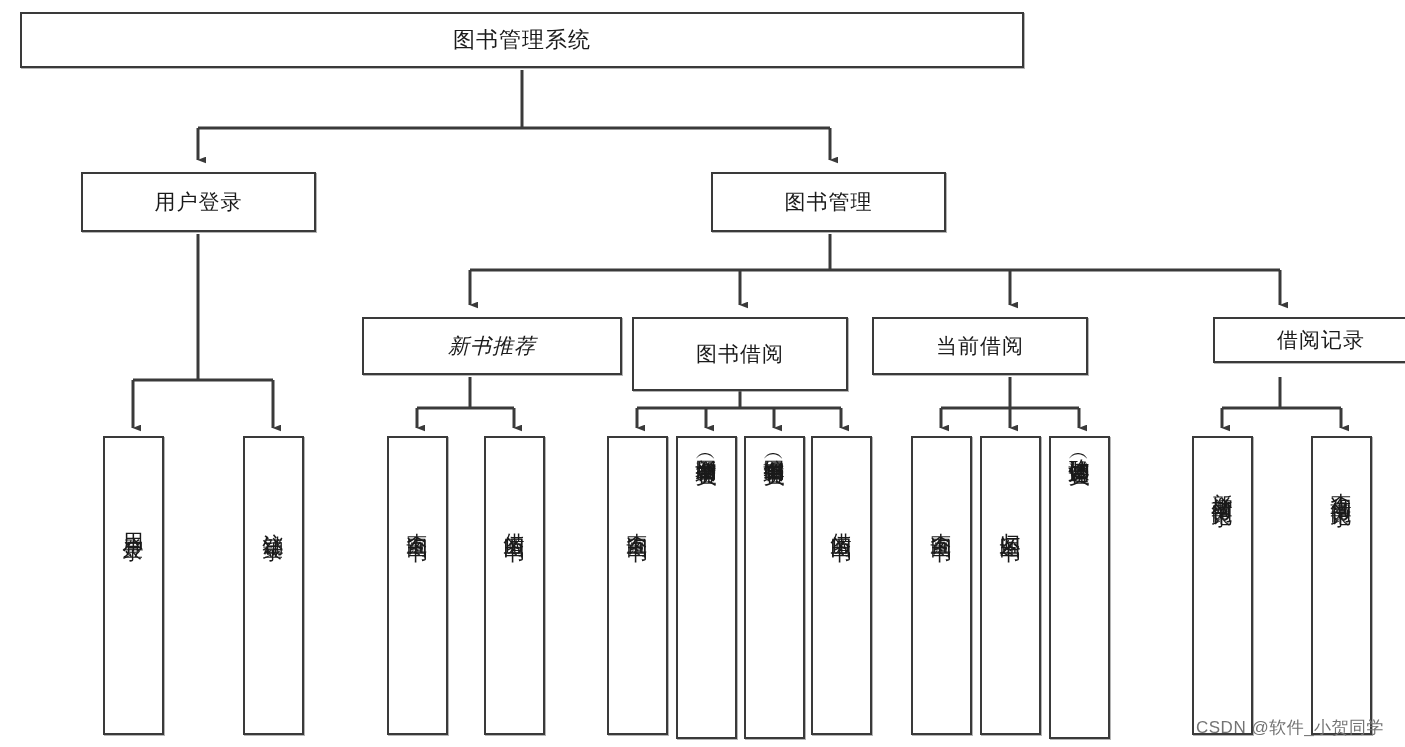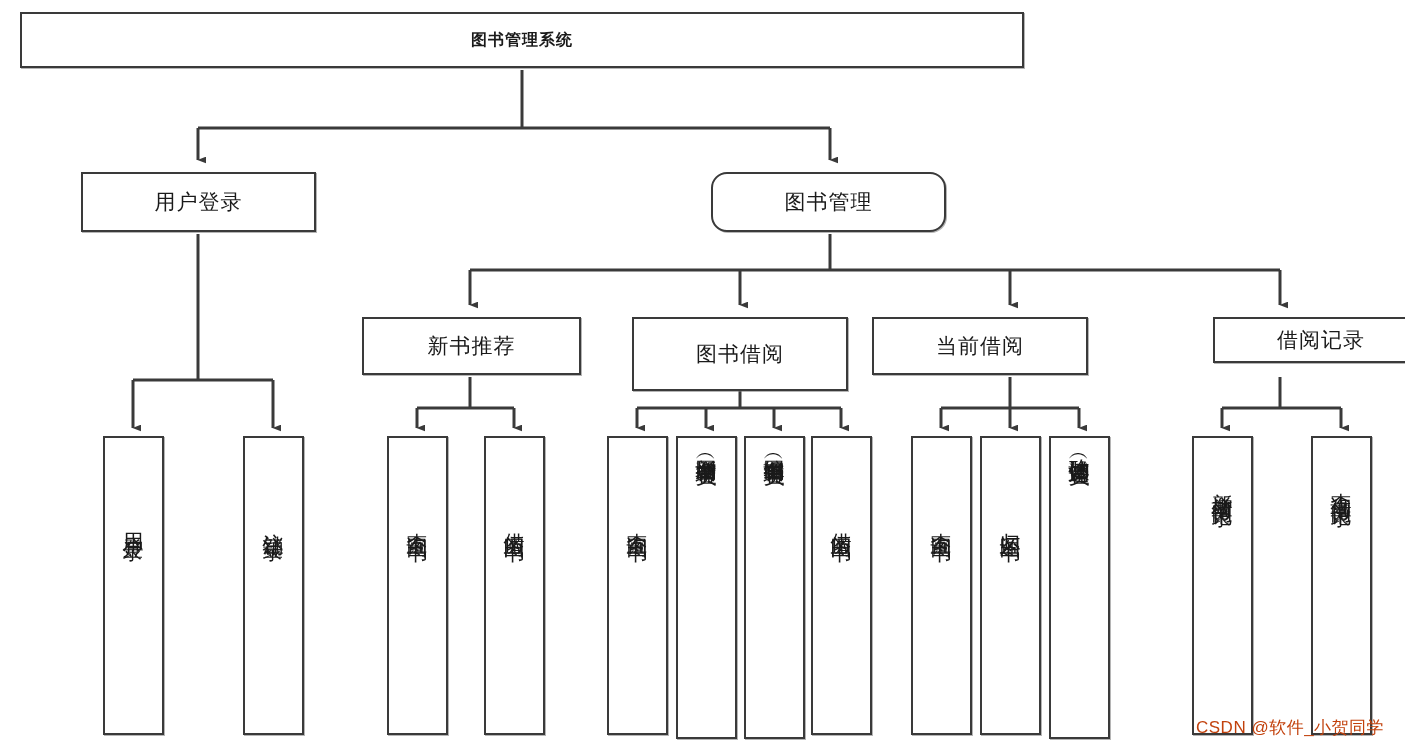--- a/index.html
+++ b/index.html
@@ -62,27 +62,26 @@
     white-space: nowrap;
     height: auto;
   }
   .node.vertical.tall-text {
     padding-top: 4px;
   }
   .node.vertical.tall-text .node-label {
     letter-spacing: 1px;
   }
   #root-node .node-label {
-    font-size: 16px;
-    font-weight: bold;
+    font-size: 22px;
   }
   .watermark {
     position: absolute;
     font-size: 17px;
-    color: #c2410c;
+    color: #737373;
     white-space: nowrap;
     letter-spacing: 0.5px;
   }
 </style>
 </head>
 <body>
 
 <div id="diagram-root">
 
   <svg id="connector-layer" width="1405" height="747" viewBox="0 0 1405 747" xmlns="http://www.w3.org/2000/svg">
@@ -148,25 +147,25 @@
   </svg>
 
   <div class="node horizontal" id="root-node" style="left:20px; top:12px; width:1004px; height:56px;">
     <span class="node-label">图书管理系统</span>
   </div>
 
   <div class="node horizontal" style="left:81px; top:172px; width:235px; height:60px;">
     <span class="node-label">用户登录</span>
   </div>
 
-  <div class="node horizontal" style="left:711px; top:172px; width:235px; height:60px;border-radius:16px;">
+  <div class="node horizontal" style="left:711px; top:172px; width:235px; height:60px;">
     <span class="node-label">图书管理</span>
   </div>
 
-  <div class="node horizontal" style="left:362px; top:317px; width:219px; height:58px;">
+  <div class="node horizontal" style="left:362px; top:317px; width:260px; height:58px;font-style:italic;">
     <span class="node-label">新书推荐</span>
   </div>
 
   <div class="node horizontal" style="left:632px; top:317px; width:216px; height:74px;">
     <span class="node-label">图书借阅</span>
   </div>
 
   <div class="node horizontal" style="left:872px; top:317px; width:216px; height:58px;">
     <span class="node-label">当前借阅</span>
   </div>

